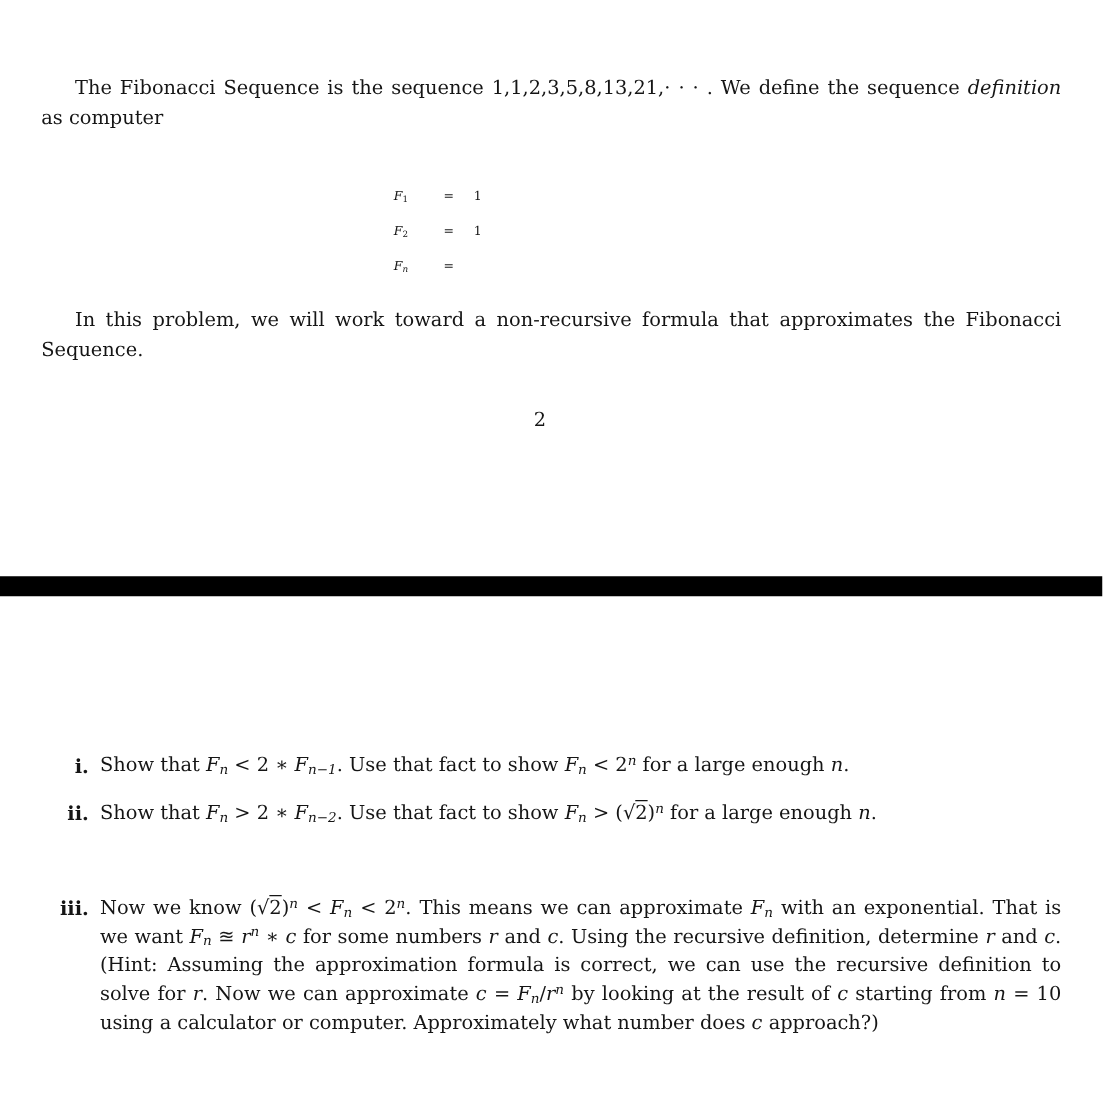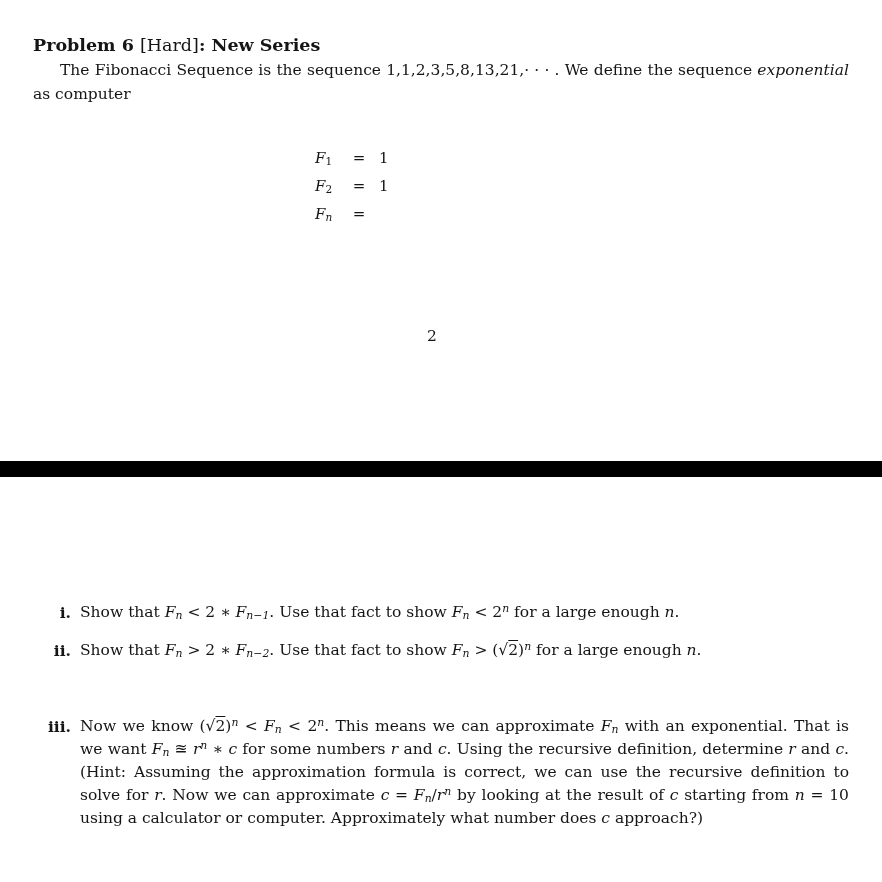--- a/index.html
+++ b/index.html
@@ -17,21 +17,21 @@
   }
 
   .para{
     position:absolute;left:33px;width:816px;margin:0;
     font-size:15.5px;line-height:24px;text-align:justify;
   }
   .para.indent{text-indent:27px;}
   .para-intro{top:58px;}
   .para-goal{top:244px;}
 
-  .eqblock{position:absolute;left:315px;top:144px;font-size:15px;}
+  .eqblock{position:absolute;left:315px;top:144px;font-size:10px;}
   .eqrow{display:grid;grid-template-columns:24px 40px auto;line-height:28px;}
   .eqrow .lhs{text-align:left;}
   .eqrow .rel{text-align:center;}
   .eqrow .rhs{text-align:left;}
 
   .pagenum{
     position:absolute;left:0;top:324px;width:864px;
     text-align:center;font-size:15.5px;line-height:24px;
   }
 
@@ -57,41 +57,41 @@
   .r-i{font-style:italic;}
   .r-sub{vertical-align:-0.22em;font-size:0.7em;line-height:0;}
   .r-sup{vertical-align:0.45em;font-size:0.7em;line-height:0;}
   .r-ol{text-decoration:overline;}
 </style>
 </head>
 <body style="background: rgb(255, 255, 255); color: rgb(21, 21, 21);">
 
 <div class="page">
 
-  <h1 class="title"><span class="r-b">Problem 6 </span><span>[Hard]</span><span class="r-b">: </span><span class="r-b">New Series</span></h1>
 
-  <p class="para indent para-intro"><span>The Fibonacci Sequence is the sequence 1,1,2,3,5,8,13,21,· · · . We define the sequence </span><span class="r-i">exponential</span><span> as computer</span></p>
+  <p class="para indent para-intro"><span>The Fibonacci Sequence is the sequence 1,1,2,3,5,8,13,21,· · · . We define the sequence </span><span class="r-i">definition</span><span> as computer</span></p>
 
   <div class="eqblock">
     <div class="eqrow">
       <span class="lhs"><span class="r-i">F</span><span class="r-sub">1</span></span>
       <span class="rel">=</span>
       <span class="rhs"><span>1</span></span>
     </div>
     <div class="eqrow">
       <span class="lhs"><span class="r-i">F</span><span class="r-sub">2</span></span>
       <span class="rel">=</span>
       <span class="rhs"><span>1</span></span>
     </div>
     <div class="eqrow">
       <span class="lhs"><span class="r-i">F</span><span class="r-sub r-i">n</span></span>
       <span class="rel">=</span>
     </div>
   </div>
 
+  <p class="para indent para-goal"><span>In this problem, we will work toward a non-recursive formula that approximates the Fibonacci Sequence.</span></p>
 
   <div class="pagenum">2</div>
 
   <div class="pagebar" style="background: rgb(0, 0, 0);"></div>
 
   <div class="item item-1">
     <span class="ilabel">i.</span>
     <span class="itext"><span>Show that </span><span class="r-i">F</span><span class="r-sub r-i">n</span><span> &lt; 2 ∗ </span><span class="r-i">F</span><span class="r-sub r-i">n−1</span><span>. Use that fact to show </span><span class="r-i">F</span><span class="r-sub r-i">n</span><span> &lt; 2</span><span class="r-sup r-i">n</span><span> for a large enough </span><span class="r-i">n</span><span>.</span></span>
   </div>
 

